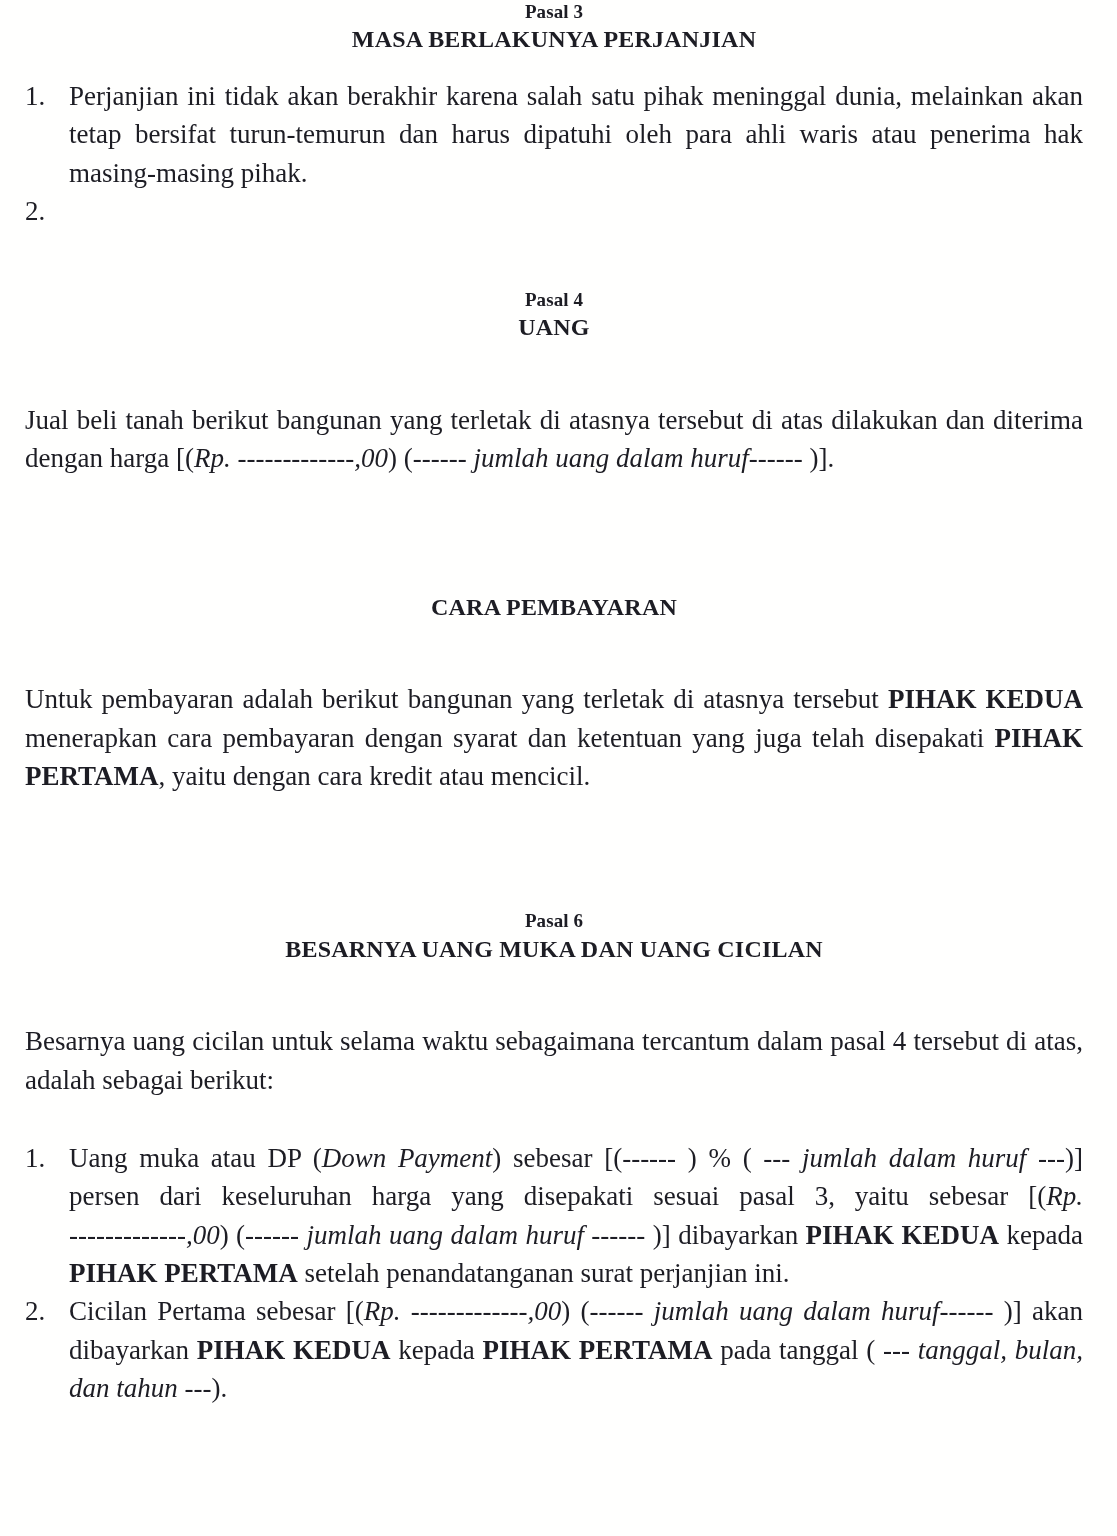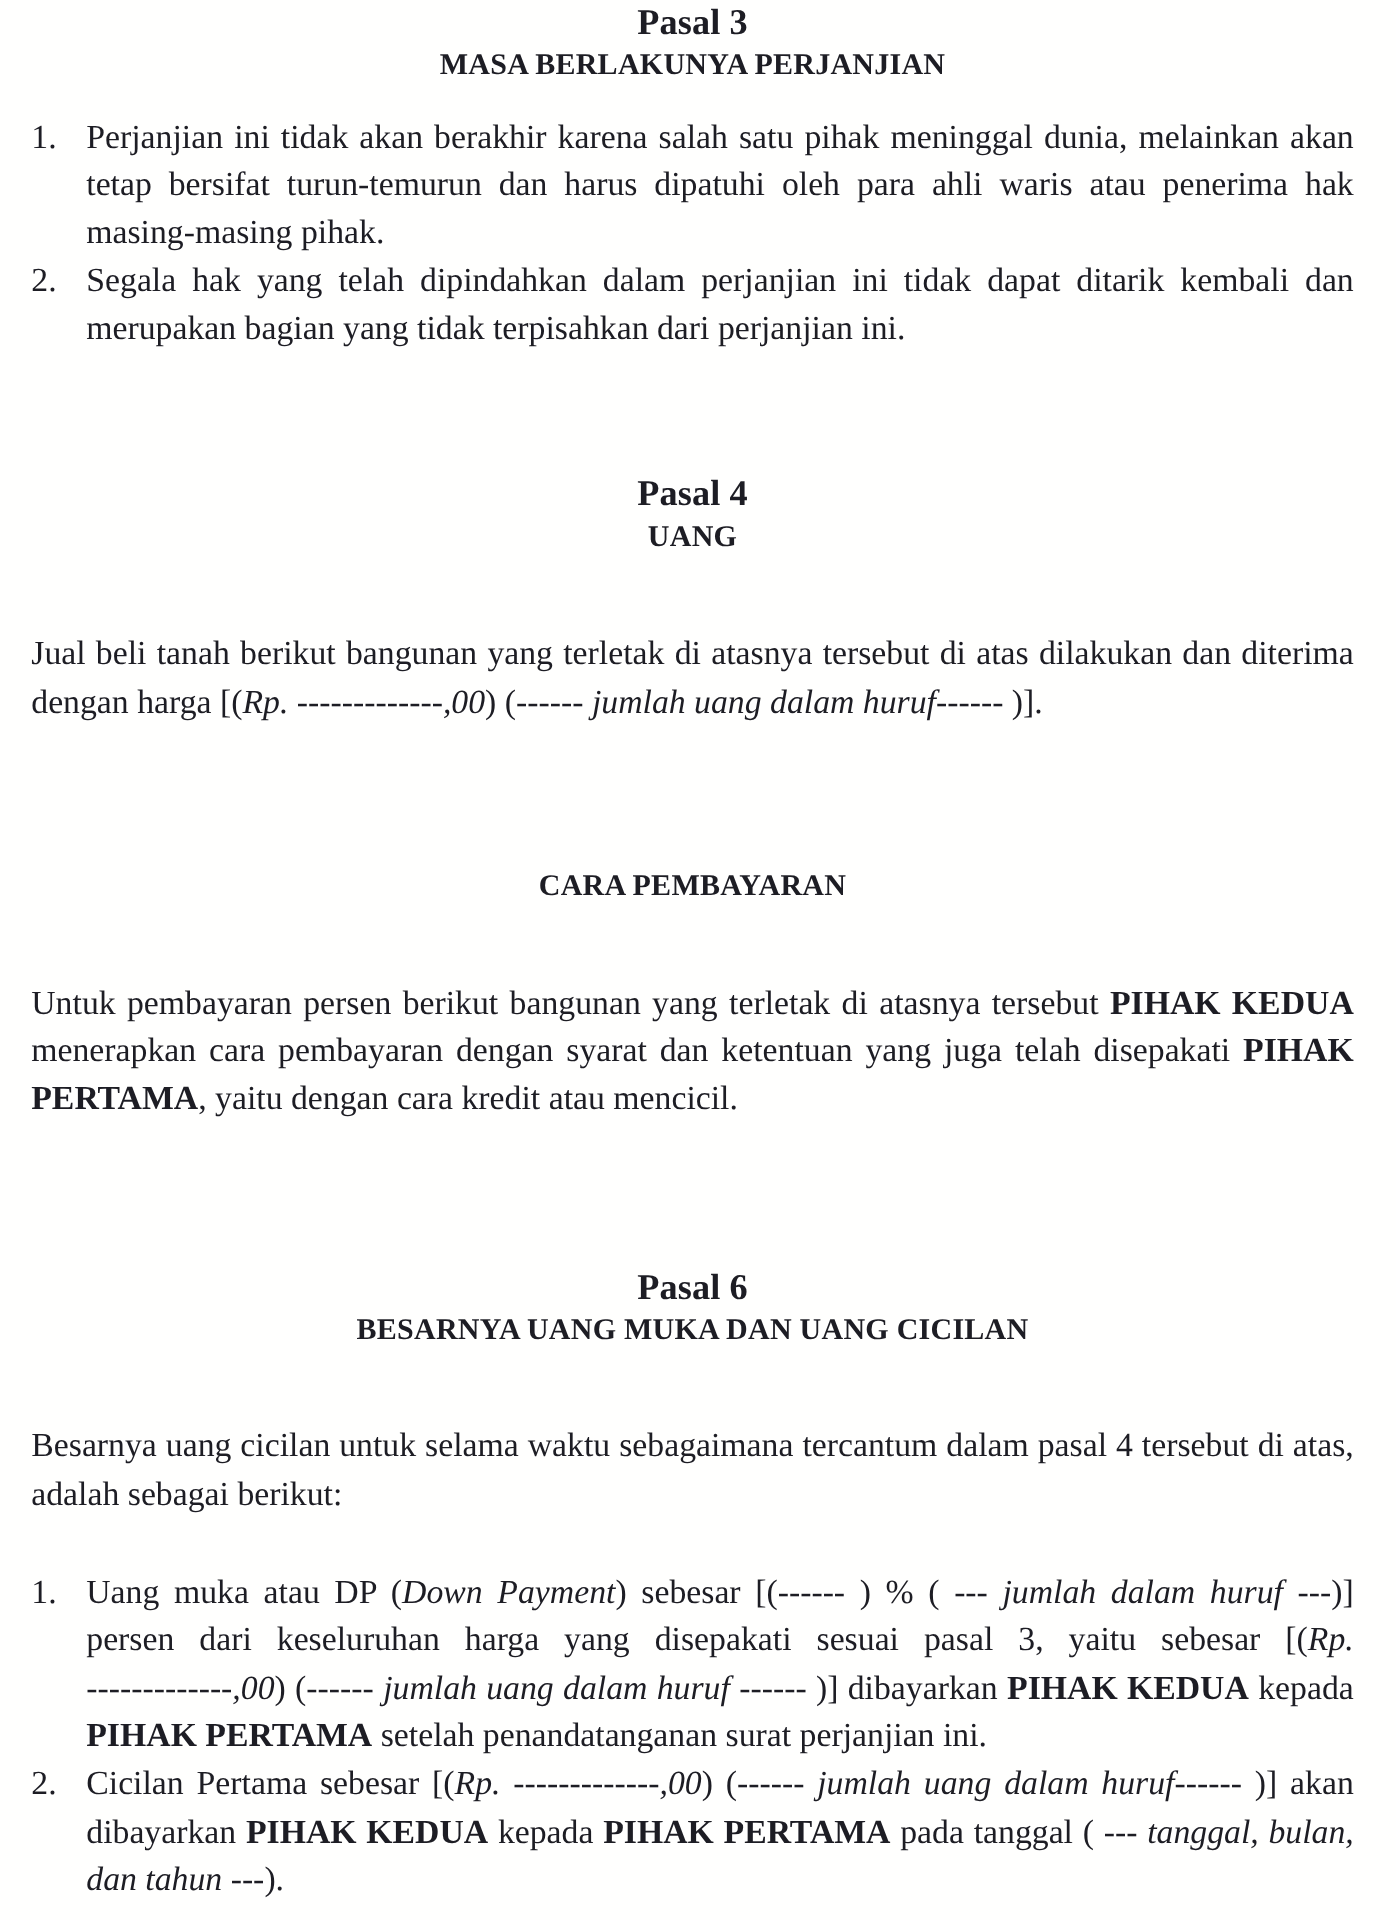--- a/index.html
+++ b/index.html
@@ -26,21 +26,21 @@
     width: 1058px;
   }
 
   
   .heading-block {
     text-align: center;
     font-weight: bold;
     line-height: 1.28;
   }
   .heading-pasal {
-    font-size: 29px;
+    font-size: 19px;
     letter-spacing: 0.1px;
   }
   .heading-title {
     font-size: 24px;
     letter-spacing: 0.2px;
   }
 
   
   .para {
     text-align: justify;
@@ -94,21 +94,20 @@
 
     <div class="sp-s"></div>
 
     <ol class="numlist">
       <li>
         <span class="marker">1.</span>
         <span>Perjanjian ini tidak akan berakhir karena salah satu pihak meninggal dunia, melainkan akan tetap bersifat turun-temurun dan harus dipatuhi oleh para ahli waris atau penerima hak masing-masing pihak.</span>
       </li>
       <li>
         <span class="marker">2.</span>
-        <span>Segala hak yang telah dipindahkan dalam perjanjian ini tidak dapat ditarik kembali dan merupakan bagian yang tidak terpisahkan dari perjanjian ini.</span>
       </li>
     </ol>
 
     <div class="sp-xl"></div>
     <div class="sp-s"></div>
 
     <div class="heading-block">
       <div class="heading-pasal">Pasal 4</div>
       <div class="heading-title">UANG</div>
     </div>
@@ -119,21 +118,21 @@
 
     <div class="sp-xl"></div>
     <div class="sp-m"></div>
 
     <div class="heading-block">
       <div class="heading-title">CARA PEMBAYARAN</div>
     </div>
 
     <div class="sp-l"></div>
 
-    <p class="para"><span>Untuk pembayaran persen berikut bangunan yang terletak di atasnya tersebut </span><span class="b">PIHAK KEDUA</span><span> menerapkan cara pembayaran dengan syarat dan ketentuan yang juga telah disepakati </span><span class="b">PIHAK PERTAMA</span><span>, yaitu dengan cara kredit atau mencicil.</span></p>
+    <p class="para"><span>Untuk pembayaran adalah berikut bangunan yang terletak di atasnya tersebut </span><span class="b">PIHAK KEDUA</span><span> menerapkan cara pembayaran dengan syarat dan ketentuan yang juga telah disepakati </span><span class="b">PIHAK PERTAMA</span><span>, yaitu dengan cara kredit atau mencicil.</span></p>
 
     <div class="sp-xl"></div>
     <div class="sp-m"></div>
 
     <div class="heading-block">
       <div class="heading-pasal">Pasal 6</div>
       <div class="heading-title">BESARNYA UANG MUKA DAN UANG CICILAN</div>
     </div>
 
     <div class="sp-l"></div>

